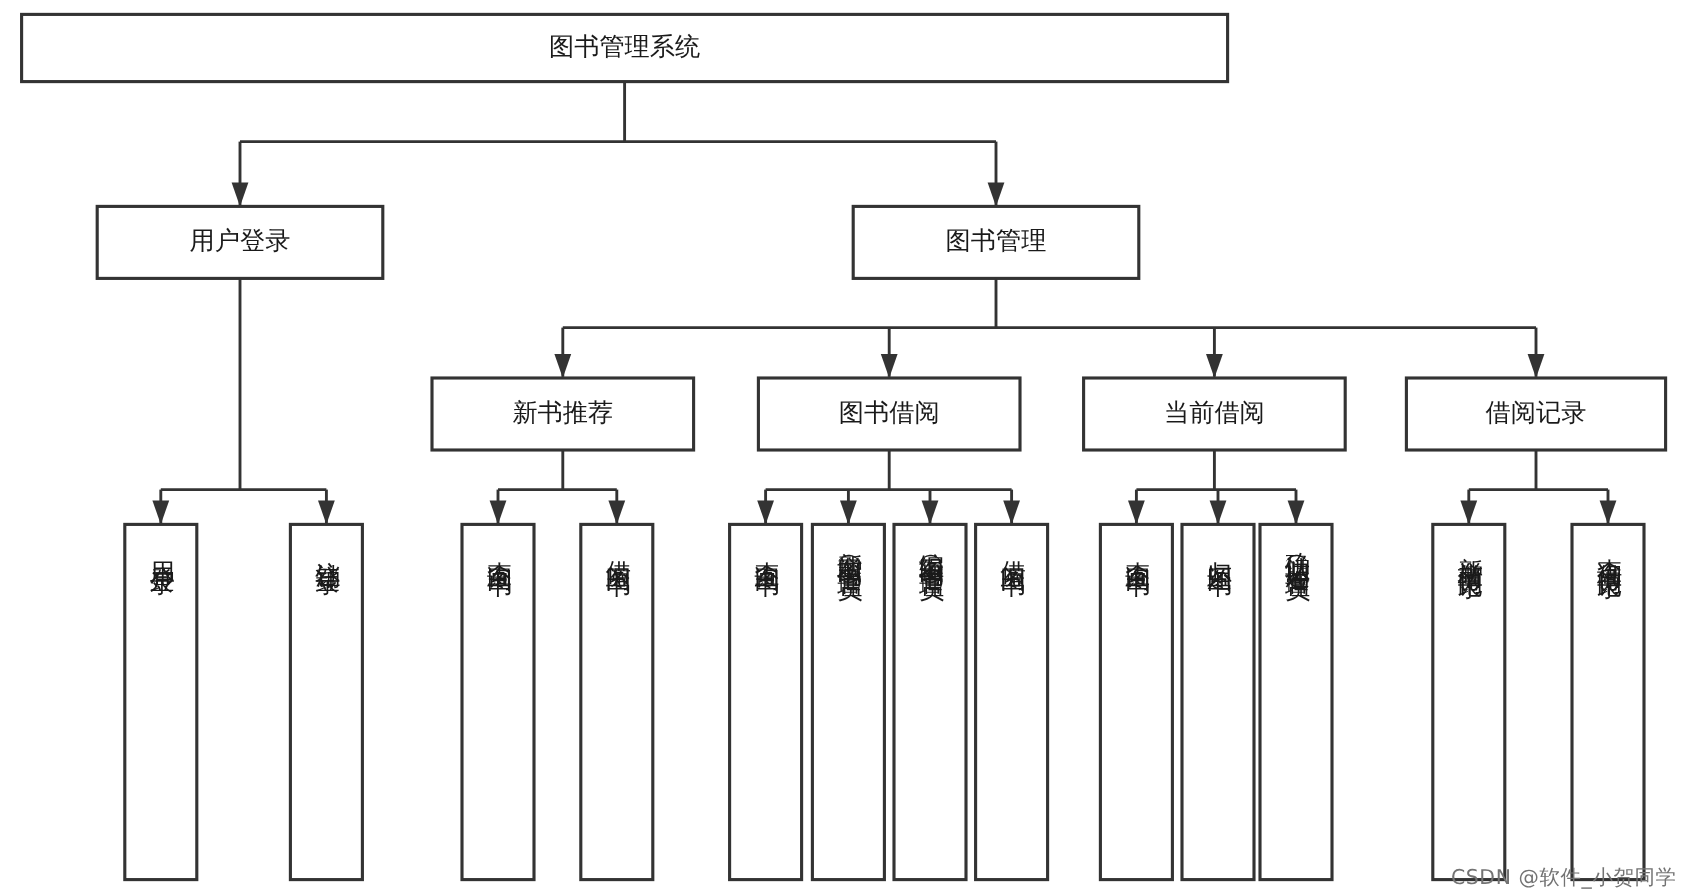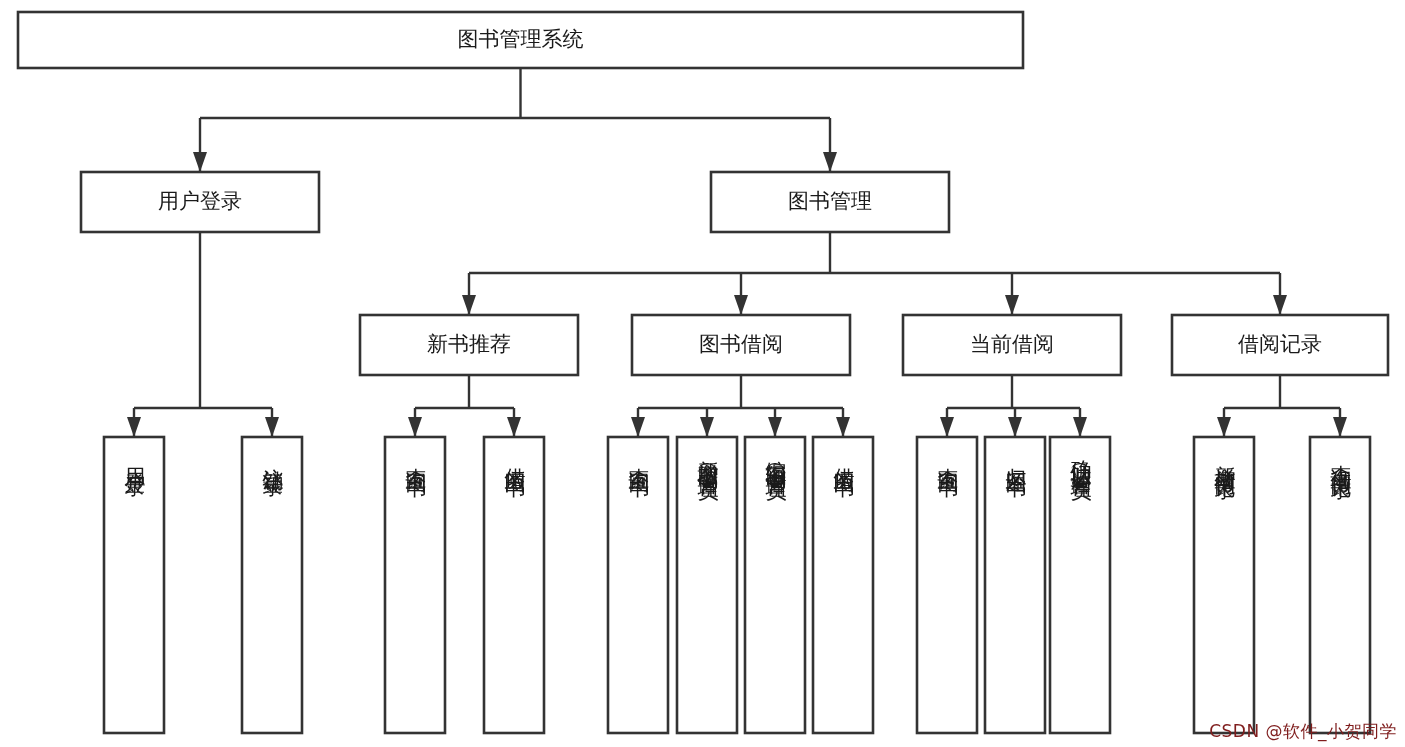--- a/index.html
+++ b/index.html
@@ -57,21 +57,21 @@
   .arrow-head {
     fill: #333333;
     stroke: none;
   }
   .watermark {
     position: absolute;
     right: 8px;
     bottom: 4px;
     font-family: "DejaVu Sans", "Liberation Sans", sans-serif;
     font-size: 17px;
-    color: #7f1d1d;
+    color: #737373;
     white-space: nowrap;
     letter-spacing: 0.5px;
   }
 </style>
 </head>
 <body>
 
 <div id="diagram-root">
 
   <svg class="flow" viewBox="0 0 1405 747" xmlns="http://www.w3.org/2000/svg">

